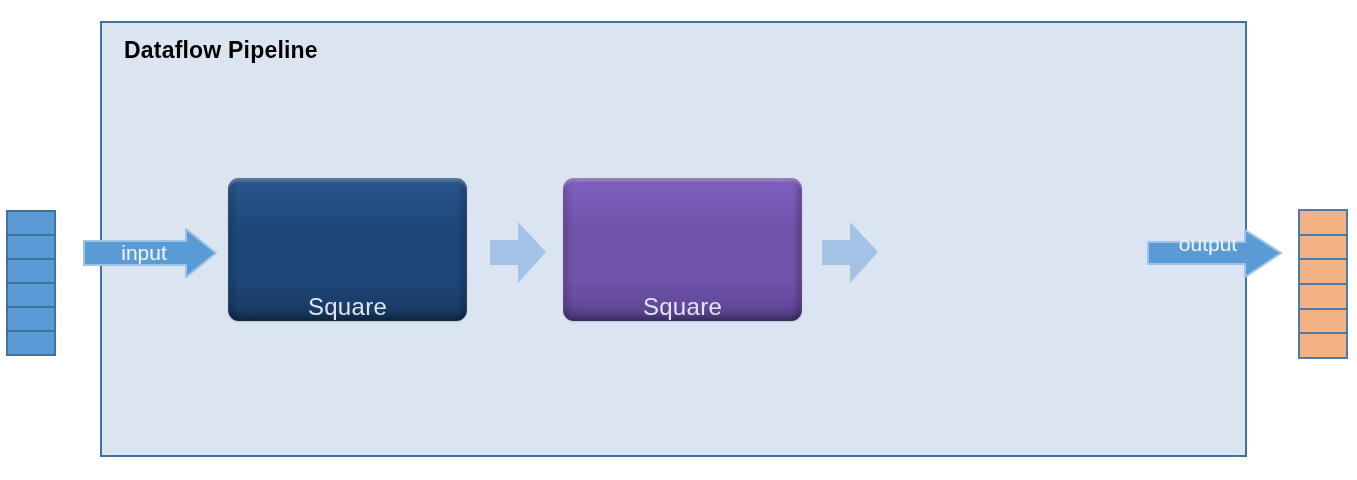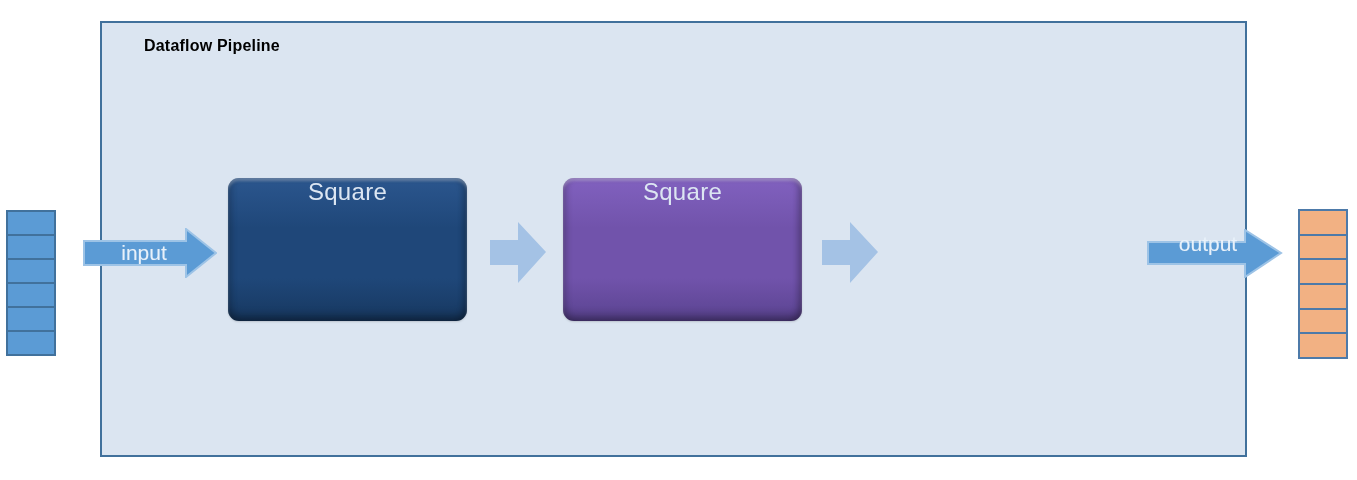--- a/index.html
+++ b/index.html
@@ -16,42 +16,41 @@
   .pipeline-container {
     position: absolute;
     left: 100px; top: 21px;
     width: 1143px; height: 432px;
     background: var(--bg, #dbe5f1);
     border: 2px solid var(--border, #41719c);
   }
   .pipeline-title {
     position: absolute;
     left: 22px; top: 14px;
-    font-size: 16px;
+    font-size: 23px;
     font-weight: bold;
     color: #000;
     letter-spacing: 0.2px;
-    margin-left: 20px;
   }
 
   
   .node {
     position: absolute;
     top: 178px;
     width: 239px; height: 143px;
     border-radius: 11px;
     background: linear-gradient(180deg, var(--cl) 0%, var(--c) 35%, var(--c) 70%, var(--cd) 100%);
     box-shadow:
       inset 0 3px 3px rgba(255,255,255,0.28),
       inset 0 -6px 8px rgba(0,0,0,0.28),
       inset 4px 0 6px rgba(0,0,0,0.10),
       inset -4px 0 6px rgba(0,0,0,0.18),
       0 1px 2px rgba(0,0,0,0.15);
     display: flex;
-    align-items: flex-start;
+    align-items: flex-end;
     justify-content: center;
   }
   .node-1 { left: 228px; }
   .node-2 { left: 563px; }
   .node-3 { left: 897px; }
   .node-label {
     color: var(--txt, #dce6f2);
     font-size: 24px;
     letter-spacing: 0.3px;
   }

